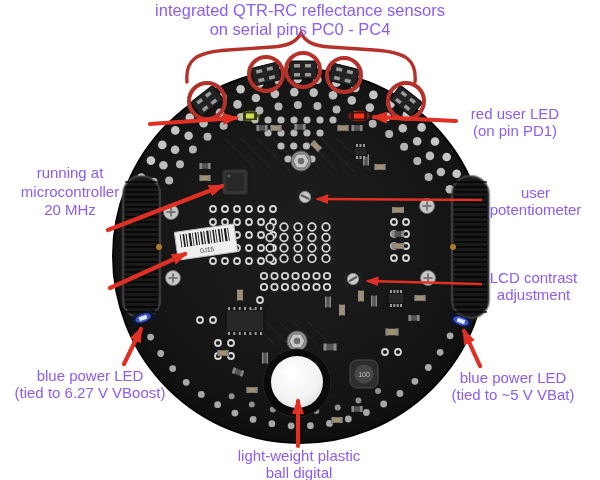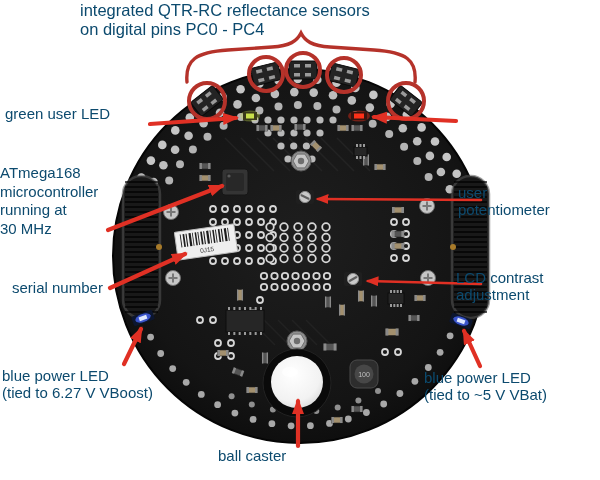--- a/index.html
+++ b/index.html
@@ -1,20 +1,20 @@
 <!DOCTYPE html>
 <html style="--arrow-red: #e03024; --outline-red: #b5322a; --blue-led: #4a6aff; --green-led: #c8e04a; --red-led: #ff3018;"><head>
 <meta charset="utf-8">
 <style>
   html,body{margin:0;padding:0;background:#fff}
   .stage{position:relative;width:600px;height:480px;background:#fff;overflow:hidden;
          font-family:"Liberation Sans",sans-serif}
   .stage svg{position:absolute;left:0;top:0}
-  .label{position:absolute;color:#0c4a6e;font-size:15px;line-height:17px;
-         text-align:left;white-space:nowrap;z-index:5}
+  .label{position:absolute;color:#8b5cf6;font-size:15px;line-height:17px;
+         text-align:center;white-space:nowrap;z-index:5}
   .label .ln{display:block}
   .caption{font-size:16.5px;line-height:18.5px}
   .mcu{line-height:18.5px}
   .arrow{fill:none;stroke:var(--arrow-red,#e03024);stroke-linecap:round}
   .arrow-thick{stroke-width:4.2}
   .arrow-thin{stroke-width:2.6}
   .red-circle{fill:none;stroke:var(--outline-red,#b5322a);stroke-width:4}
   .brace{fill:none;stroke:var(--outline-red,#b5322a);stroke-width:3.4;stroke-linecap:round}
 </style>
 </head>
@@ -603,38 +603,37 @@
       <path class="arrow arrow-thin" marker-end="url(#ah-small)" d="M481,200 L318,199"></path>
       <path class="arrow arrow-thin" marker-end="url(#ah-small)" d="M481,284 L368,281"></path>
       <path class="arrow arrow-thick" marker-end="url(#ah-big)" d="M124,364 L141,329"></path>
       <path class="arrow arrow-thick" marker-end="url(#ah-big)" d="M480,366 L464,331"></path>
       <path class="arrow arrow-thick" marker-end="url(#ah-big)" d="M298,446 L298,401"></path>
     </g>
   </svg>
 
   <div class="label caption" style="left:80px;top:1px;width:440px">
     <span class="ln">integrated QTR-RC reflectance sensors</span>
-    <span class="ln">on digital pins PC0 - PC4</span>
+    <span class="ln">on serial pins PC0 - PC4</span>
   </div>
 
   <div class="label" style="left:5px;top:105px;width:160px">
-    <span class="ln">green user LED</span>
-  </div>
-
+  </div>
+
+  <div class="label" style="left:437px;top:105px;width:156px">
+    <span class="ln">red user LED</span>
+    <span class="ln">(on pin PD1)</span>
+  </div>
 
   <div class="label mcu" style="left:0px;top:164px;width:140px">
-    <span class="ln">ATmega168</span>
+    <span class="ln">running at</span>
     <span class="ln">microcontroller</span>
-    <span class="ln">running at</span>
-    <span class="ln">30 MHz</span>
-  </div>
-
-  <div class="label" style="left:12px;top:279px;width:110px">
-    <span class="ln">serial number</span>
-  </div>
+    <span class="ln">20 MHz</span>
+  </div>
+
 
   <div class="label" style="left:458px;top:184px;width:155px">
     <span class="ln">user</span>
     <span class="ln">potentiometer</span>
   </div>
 
   <div class="label" style="left:456px;top:269px;width:155px">
     <span class="ln">LCD contrast</span>
     <span class="ln">adjustment</span>
   </div>
@@ -643,16 +642,17 @@
     <span class="ln">blue power LED</span>
     <span class="ln">(tied to 6.27 V VBoost)</span>
   </div>
 
   <div class="label" style="left:424px;top:369px;width:178px">
     <span class="ln">blue power LED</span>
     <span class="ln">(tied to ~5 V VBat)</span>
   </div>
 
   <div class="label" style="left:218px;top:447px;width:162px">
-    <span class="ln">ball caster</span>
+    <span class="ln">light-weight plastic</span>
+    <span class="ln">ball digital</span>
   </div>
 
 </div>
 
 </body></html>

